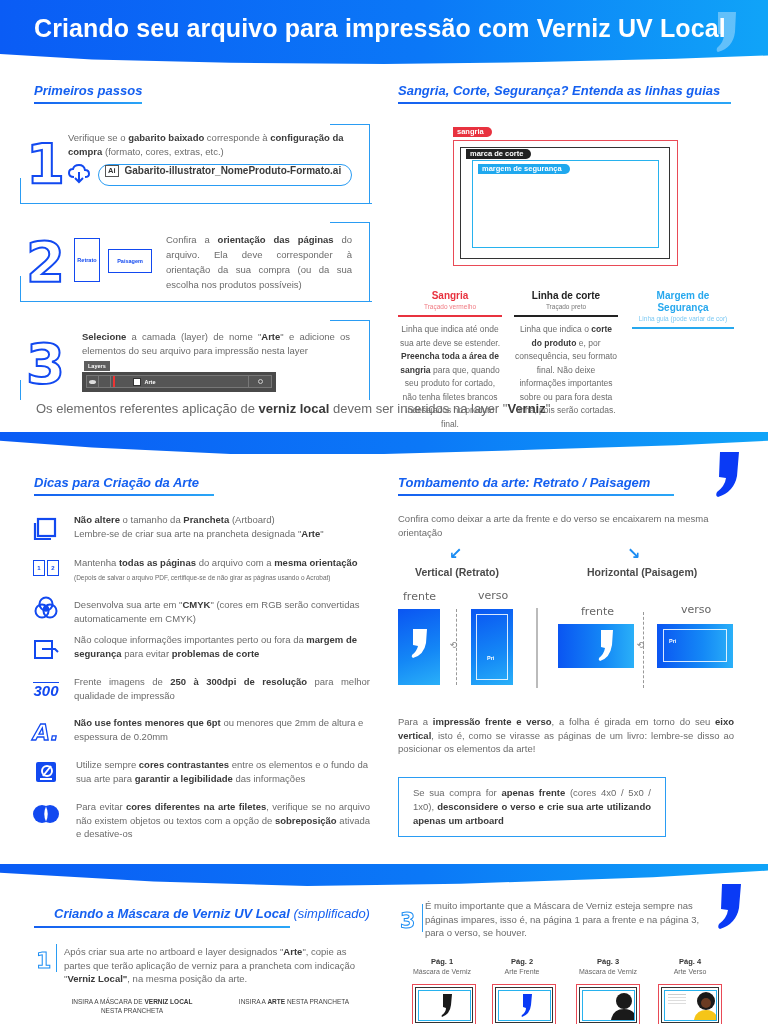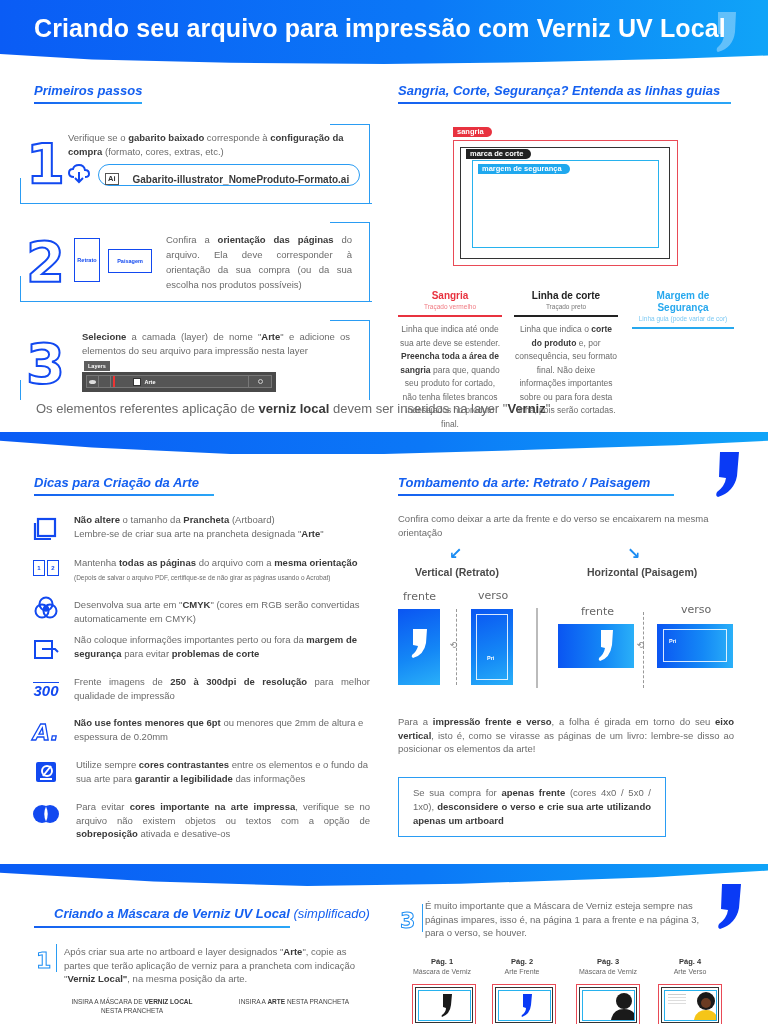--- a/index.html
+++ b/index.html
@@ -22,21 +22,21 @@
 
   .section-title { position: absolute; font-size: 13px; font-weight: bold; font-style: italic; color: #1560f0; white-space: nowrap; }
   .section-title .light { font-weight: normal; }
   .title-underline { position: absolute; height: 2px; background: linear-gradient(90deg, #1560f0, #2aa6f7); }
   .step-frame-top { position: absolute; border-top: 1.5px solid #2a9cf3; border-right: 1.5px solid #2a9cf3; }
   .step-frame-bottom { position: absolute; border-left: 1.5px solid #2a9cf3; border-bottom: 1.5px solid #2a9cf3; }
   .big-num { position: absolute; font-size: 56px; font-weight: bold; color: #fff; -webkit-text-stroke: 2px #1249f0; line-height: 1; font-family: "DejaVu Sans", sans-serif; }
   .step-text { position: absolute; font-size: 9.5px; line-height: 14px; color: #6b6b6b; }
   .justify { text-align: justify; }
 
-  .file-pill { position: absolute; border: 1.2px solid #2a9cf3; border-radius: 12px; height: 22px; padding: 0 10px 0 6px; display: flex; align-items: flex-end; gap: 14px; font-size: 10px; font-weight: bold; color: #3a3a3a; white-space: nowrap; }
+  .file-pill { position: absolute; border: 1.2px solid #2a9cf3; border-radius: 12px; height: 22px; padding: 0 10px 0 6px; display: flex; align-items: flex-start; gap: 6px; font-size: 10px; font-weight: bold; color: #3a3a3a; white-space: nowrap; }
   .ai-badge { border: 1px solid #555; font-size: 7.5px; font-weight: bold; color: #333; padding: 0 2px; line-height: 10px; }
 
   .orient-box { position: absolute; border: 1.2px solid #1249f0; display: flex; align-items: center; justify-content: center; font-size: 5.5px; font-weight: bold; color: #1249f0; }
 
   .layers-panel { position: absolute; background: #4a4a4a; }
   .layers-tab { position: absolute; background: #5e5e5e; color: #fff; font-size: 5.5px; font-weight: bold; padding: 2px 4px; }
   .layers-row { position: absolute; background: #555; border: 1px solid #777; display: flex; align-items: center; }
   .layers-cell { border-right: 1px solid #777; height: 100%; display: flex; align-items: center; justify-content: center; }
 
   
@@ -250,21 +250,21 @@
 </div>
 
 <div class="tip-icon" style="left:32px; top:800px;">
   <svg width="26" height="22" viewBox="0 0 26 22">
       <circle cx="9" cy="11" r="9" fill="#1249f0"></circle>
       <circle cx="17" cy="11" r="9" fill="#1249f0"></circle>
       <path d="M13 3.5 Q9.5 11 13 18.5 Q16.5 11 13 3.5 Z" fill="#fff"></path>
     </svg>
 </div>
 <div class="tip-text justify" style="left:76px; top:800px; width:294px;">
-  <span>Para evitar </span><b>cores importante na arte impressa</b><span>, verifique se no arquivo não existem objetos ou textos com a opção de </span><b>sobreposição</b><span> ativada e desative-os</span>
+  <span>Para evitar </span><b>cores diferentes na arte filetes</b><span>, verifique se no arquivo não existem objetos ou textos com a opção de </span><b>sobreposição</b><span> ativada e desative-os</span>
 </div>
 
 <div class="comma-logo" style="left:714px; top:452px;">
   <svg width="26" height="46" viewBox="0 0 26 46">
       <path d="M6 0 L25 0 L23 24 Q20 40 4 45 Q1 44 3 40 Q11 34 12 26 L5 25 Z" fill="#0a3af5"></path>
     </svg>
 </div>
 <div class="section-title" style="left:398px; top:475px;">Tombamento da arte: Retrato / Paisagem</div>
 <div class="title-underline" style="left:398px; top:494px; width:276px;"></div>
 

